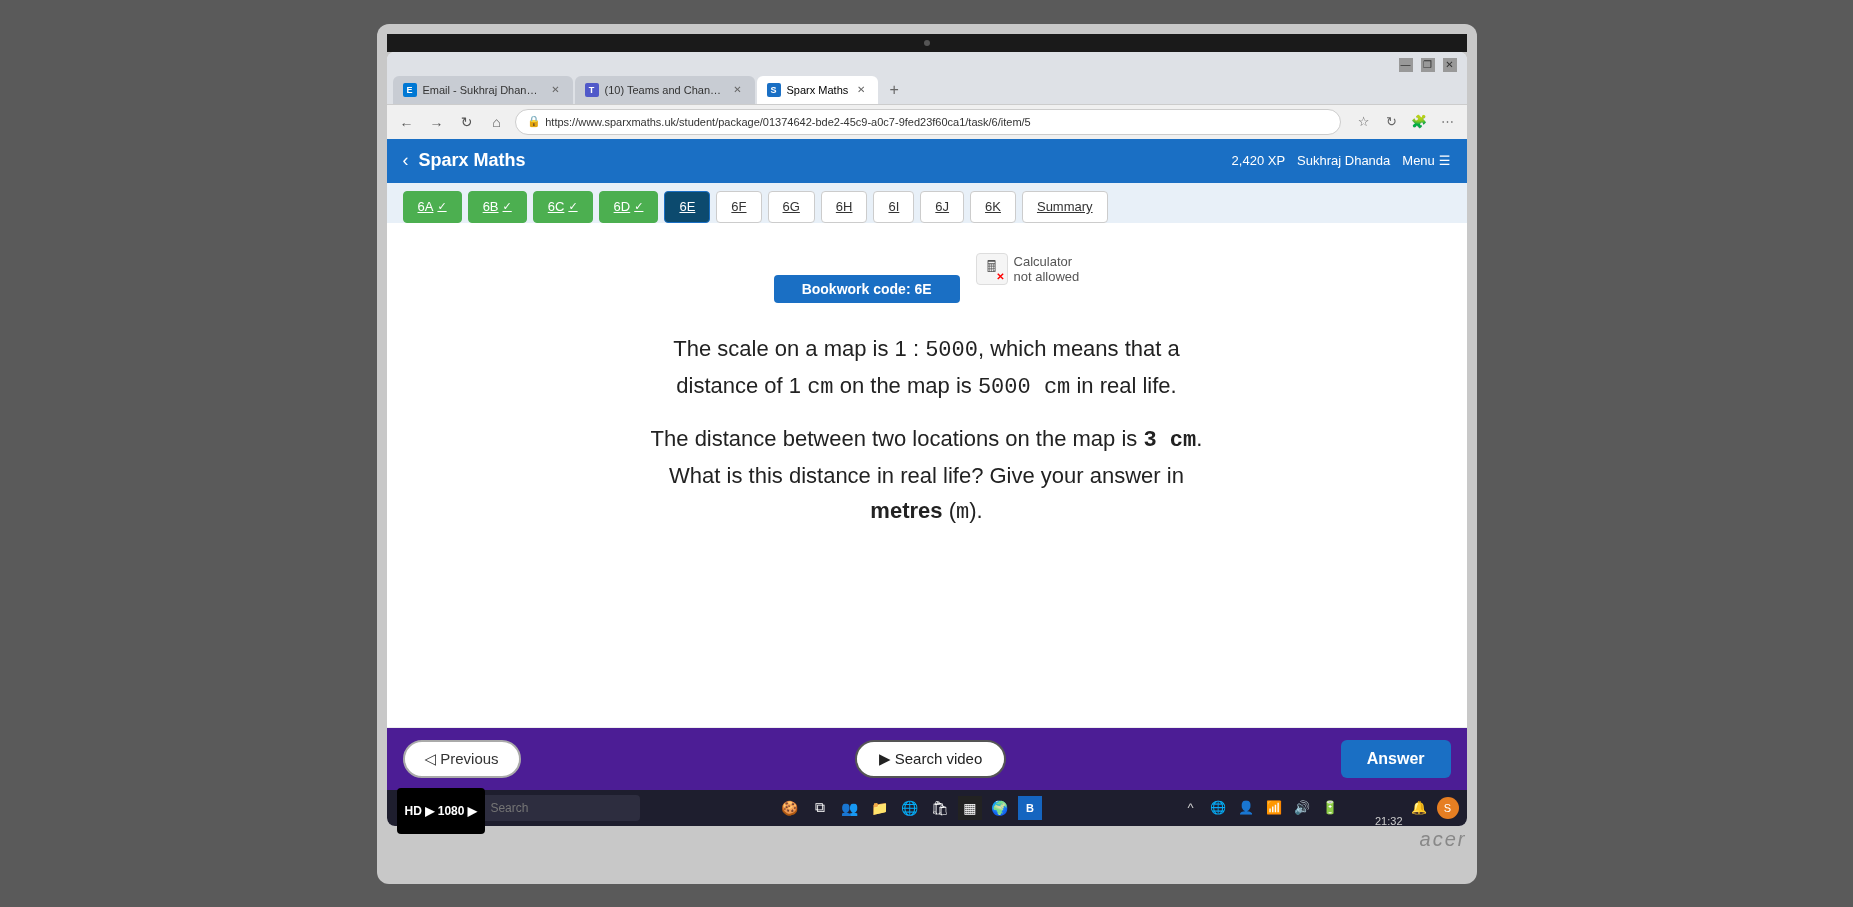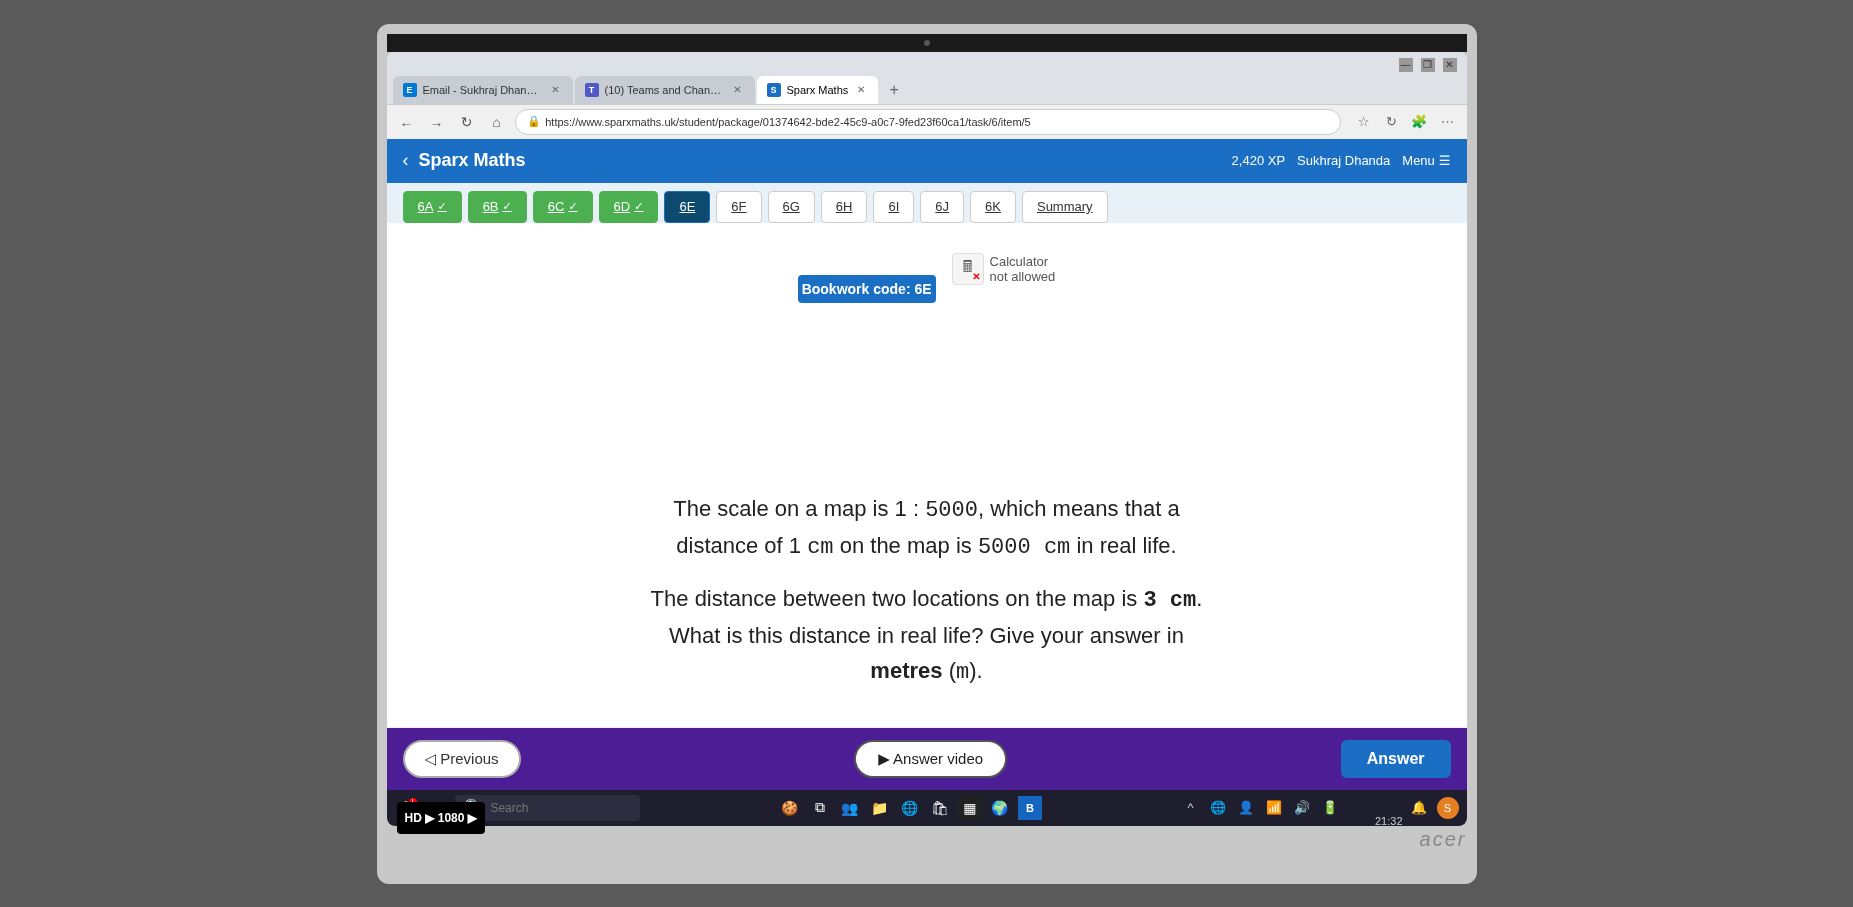--- a/index.html
+++ b/index.html
@@ -284,21 +284,21 @@
       display: flex;
       align-items: center;
       justify-content: center;
       gap: 16px;
       padding: 12px 0 8px;
       background: white;
     }
     .bookwork-badge {
       background: #1a6fc4;
       color: white;
-      padding: 6px 4px;
+      padding: 6px 28px;
       border-radius: 4px;
       font-size: 14px;
       font-weight: bold;
       margin-top: 40px;
     }
     .calculator-info {
       display: flex;
       align-items: center;
       gap: 6px;
       font-size: 13px;
@@ -324,21 +324,21 @@
       font-size: 10px;
       font-weight: bold;
     }
 
     
     .question-area {
       flex: 1;
       display: flex;
       flex-direction: column;
       align-items: center;
-      justify-content: flex-end;
+      justify-content: flex-start;
       padding: 20px 60px;
       background: white;
     }
     .question-text {
       text-align: center;
       color: #222;
       line-height: 1.6;
       max-width: 700px;
     }
     .question-text p {
@@ -479,21 +479,21 @@
       letter-spacing: 2px;
     }
 
     
     .hd-badge {
       position: absolute;
       bottom: 50px;
       left: 20px;
       background: black;
       color: white;
-      padding: 9px 8px;
+      padding: 16px 8px;
       border-radius: 4px;
       font-size: 12px;
       font-weight: bold;
     }
   </style>
 </head>
 <body>
 
 <div style="width:1853px;height:907px;background:#5a5a5a;display:flex;align-items:center;justify-content:center;position:relative;">
 
@@ -605,21 +605,21 @@
               <p>
                 The distance between two locations on the map is <strong class="mono">3 cm</strong>.<br>
                 What is this distance in real life? Give your answer in<br>
                 <strong>metres</strong> (<span class="mono">m</span>).
               </p>
             </div>
           </div>
 
           <div class="bottom-nav">
             <button class="prev-btn">◁  Previous</button>
-            <button class="watch-btn">▶  Answer video</button>
+            <button class="watch-btn">▶  Search video</button>
             <button class="answer-btn">Answer</button>
           </div>
 
           <div class="taskbar">
             <div class="taskbar-left">
               <div class="tb-icon" style="position:relative;">
                 🔔
                 <span style="position:absolute;top:2px;right:2px;width:8px;height:8px;background:red;border-radius:50;font-size:8px;color:white;display:flex;align-items:center;justify-content:center;border-radius:50%;">!</span>
               </div>
               <div class="tb-icon">⊞</div>

